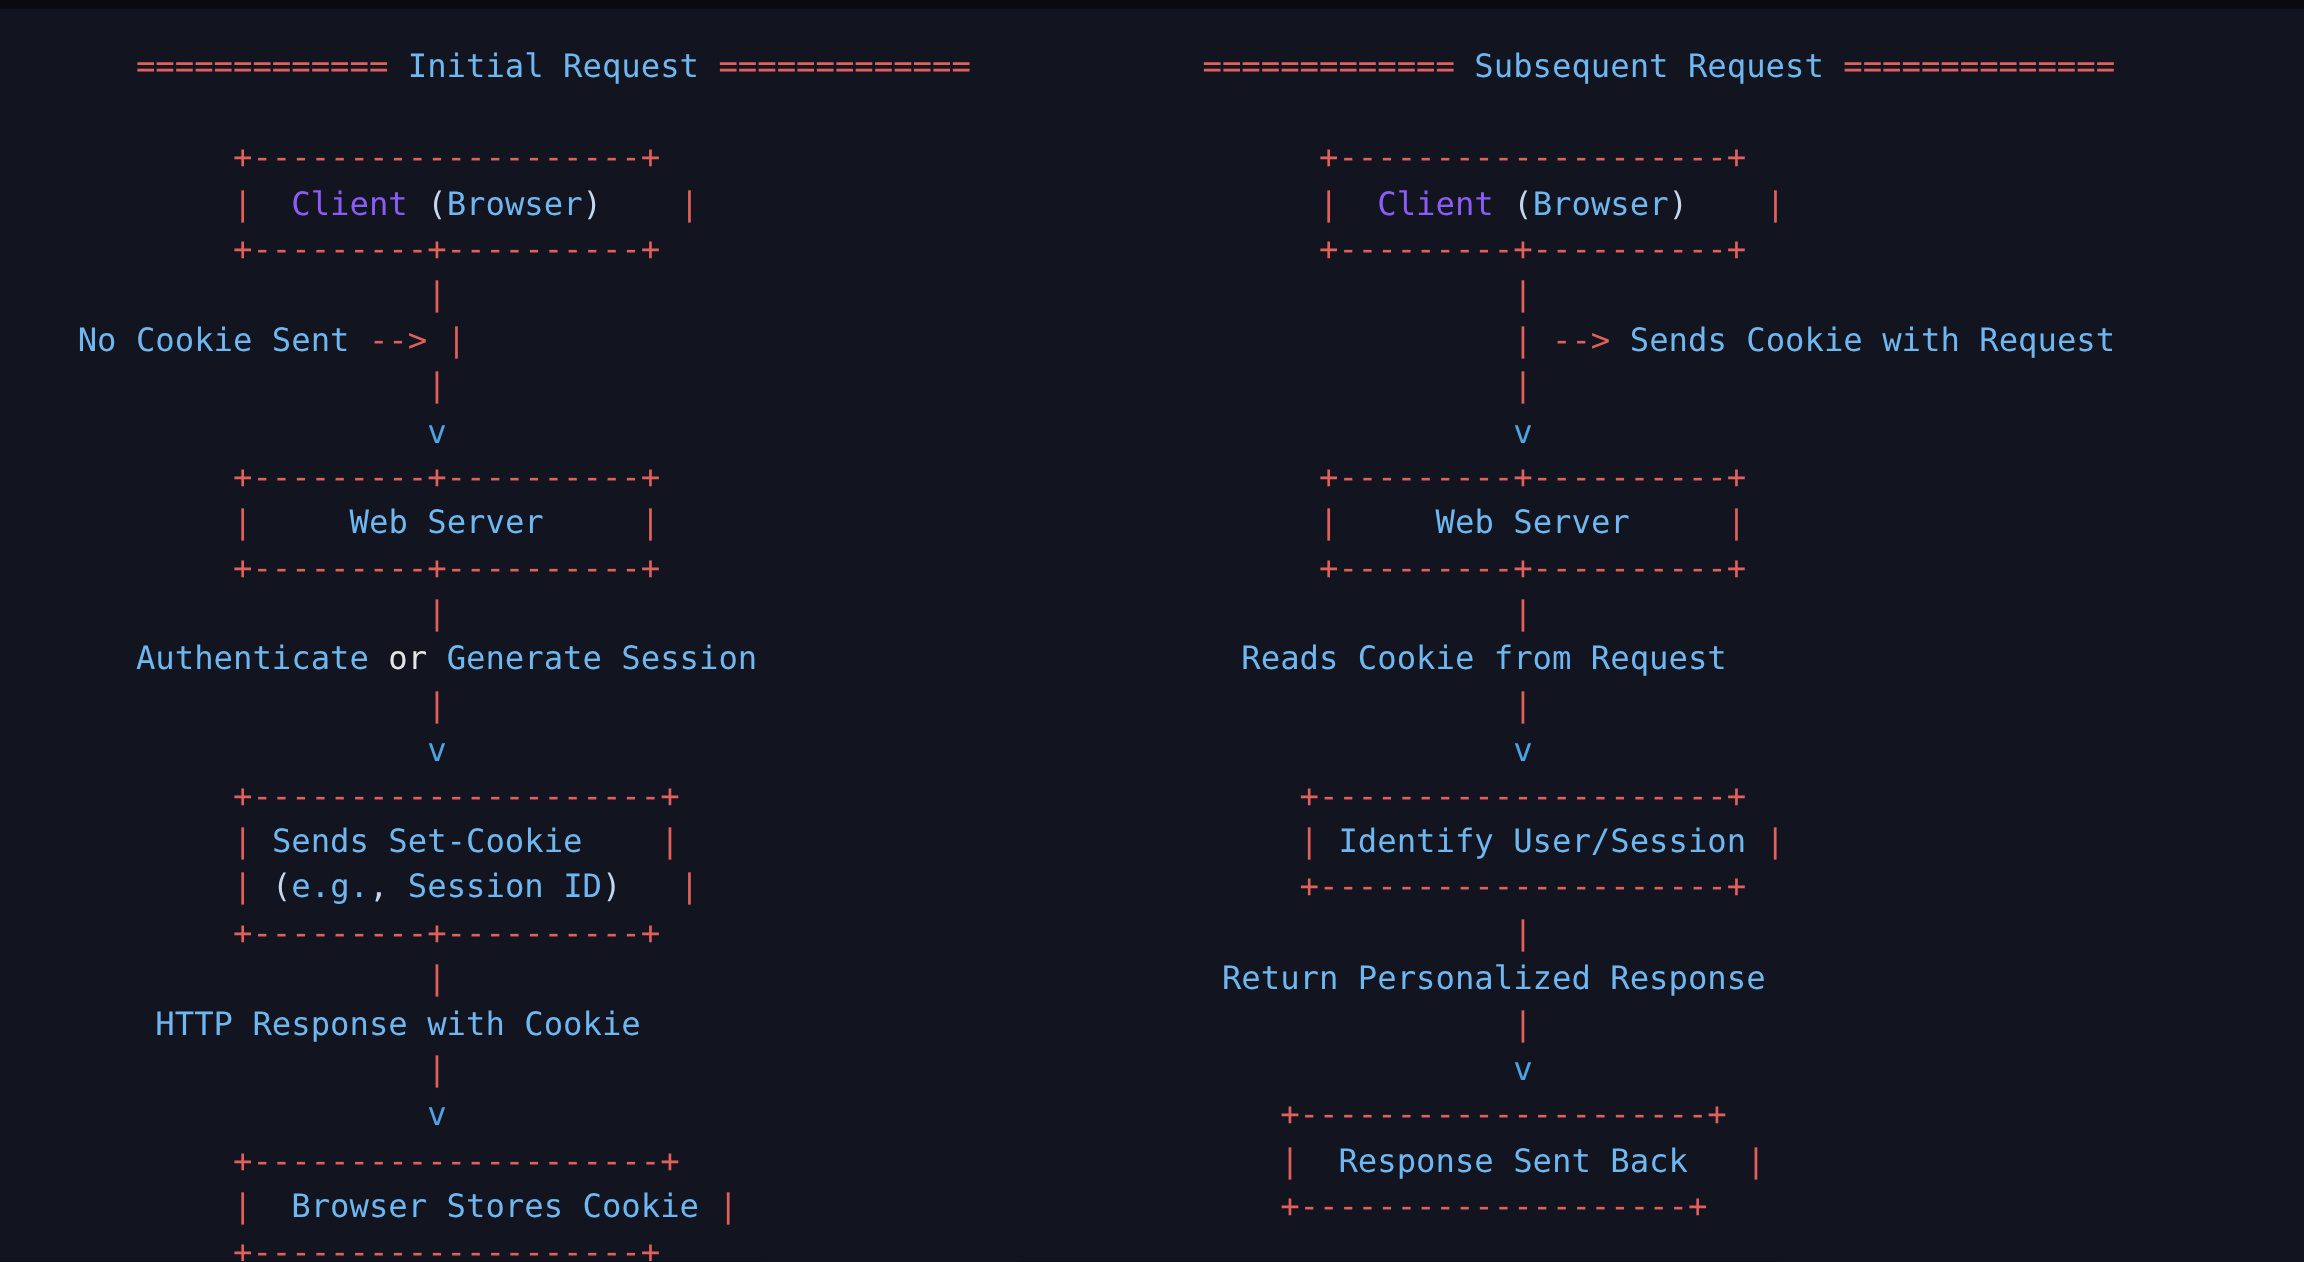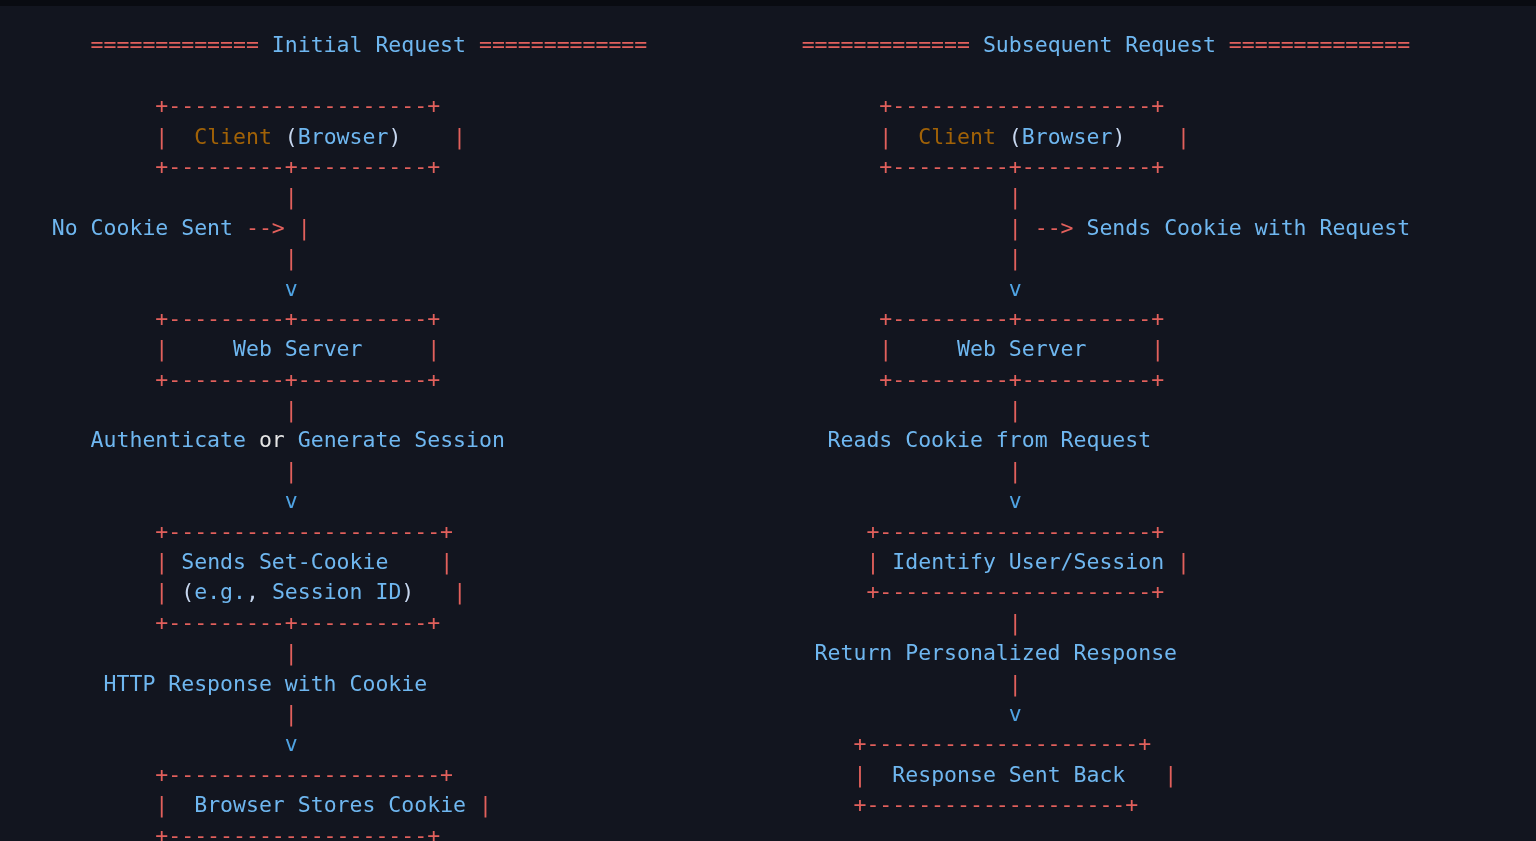--- a/index.html
+++ b/index.html
@@ -42,21 +42,21 @@
 
   .line {
     display: block;
     height: 30.4px;
     white-space: pre;
   }
   
   .rd { color: #e2605c; }          
   .bl { color: #4fa3e3; }          
   .b2 { color: #6fb7f0; }          
-  .pu { color: #a16207; }          
+  .pu { color: #8b5cf6; }          
   .wt { color: #c6d6ee; }          
   .kw { color: #e5e5e5; }          
   .ar { color: #4fa3e3; }          
 </style>
 </head>
 <body>
 
 <div id="stage">
   <div id="topbar"></div>
 

